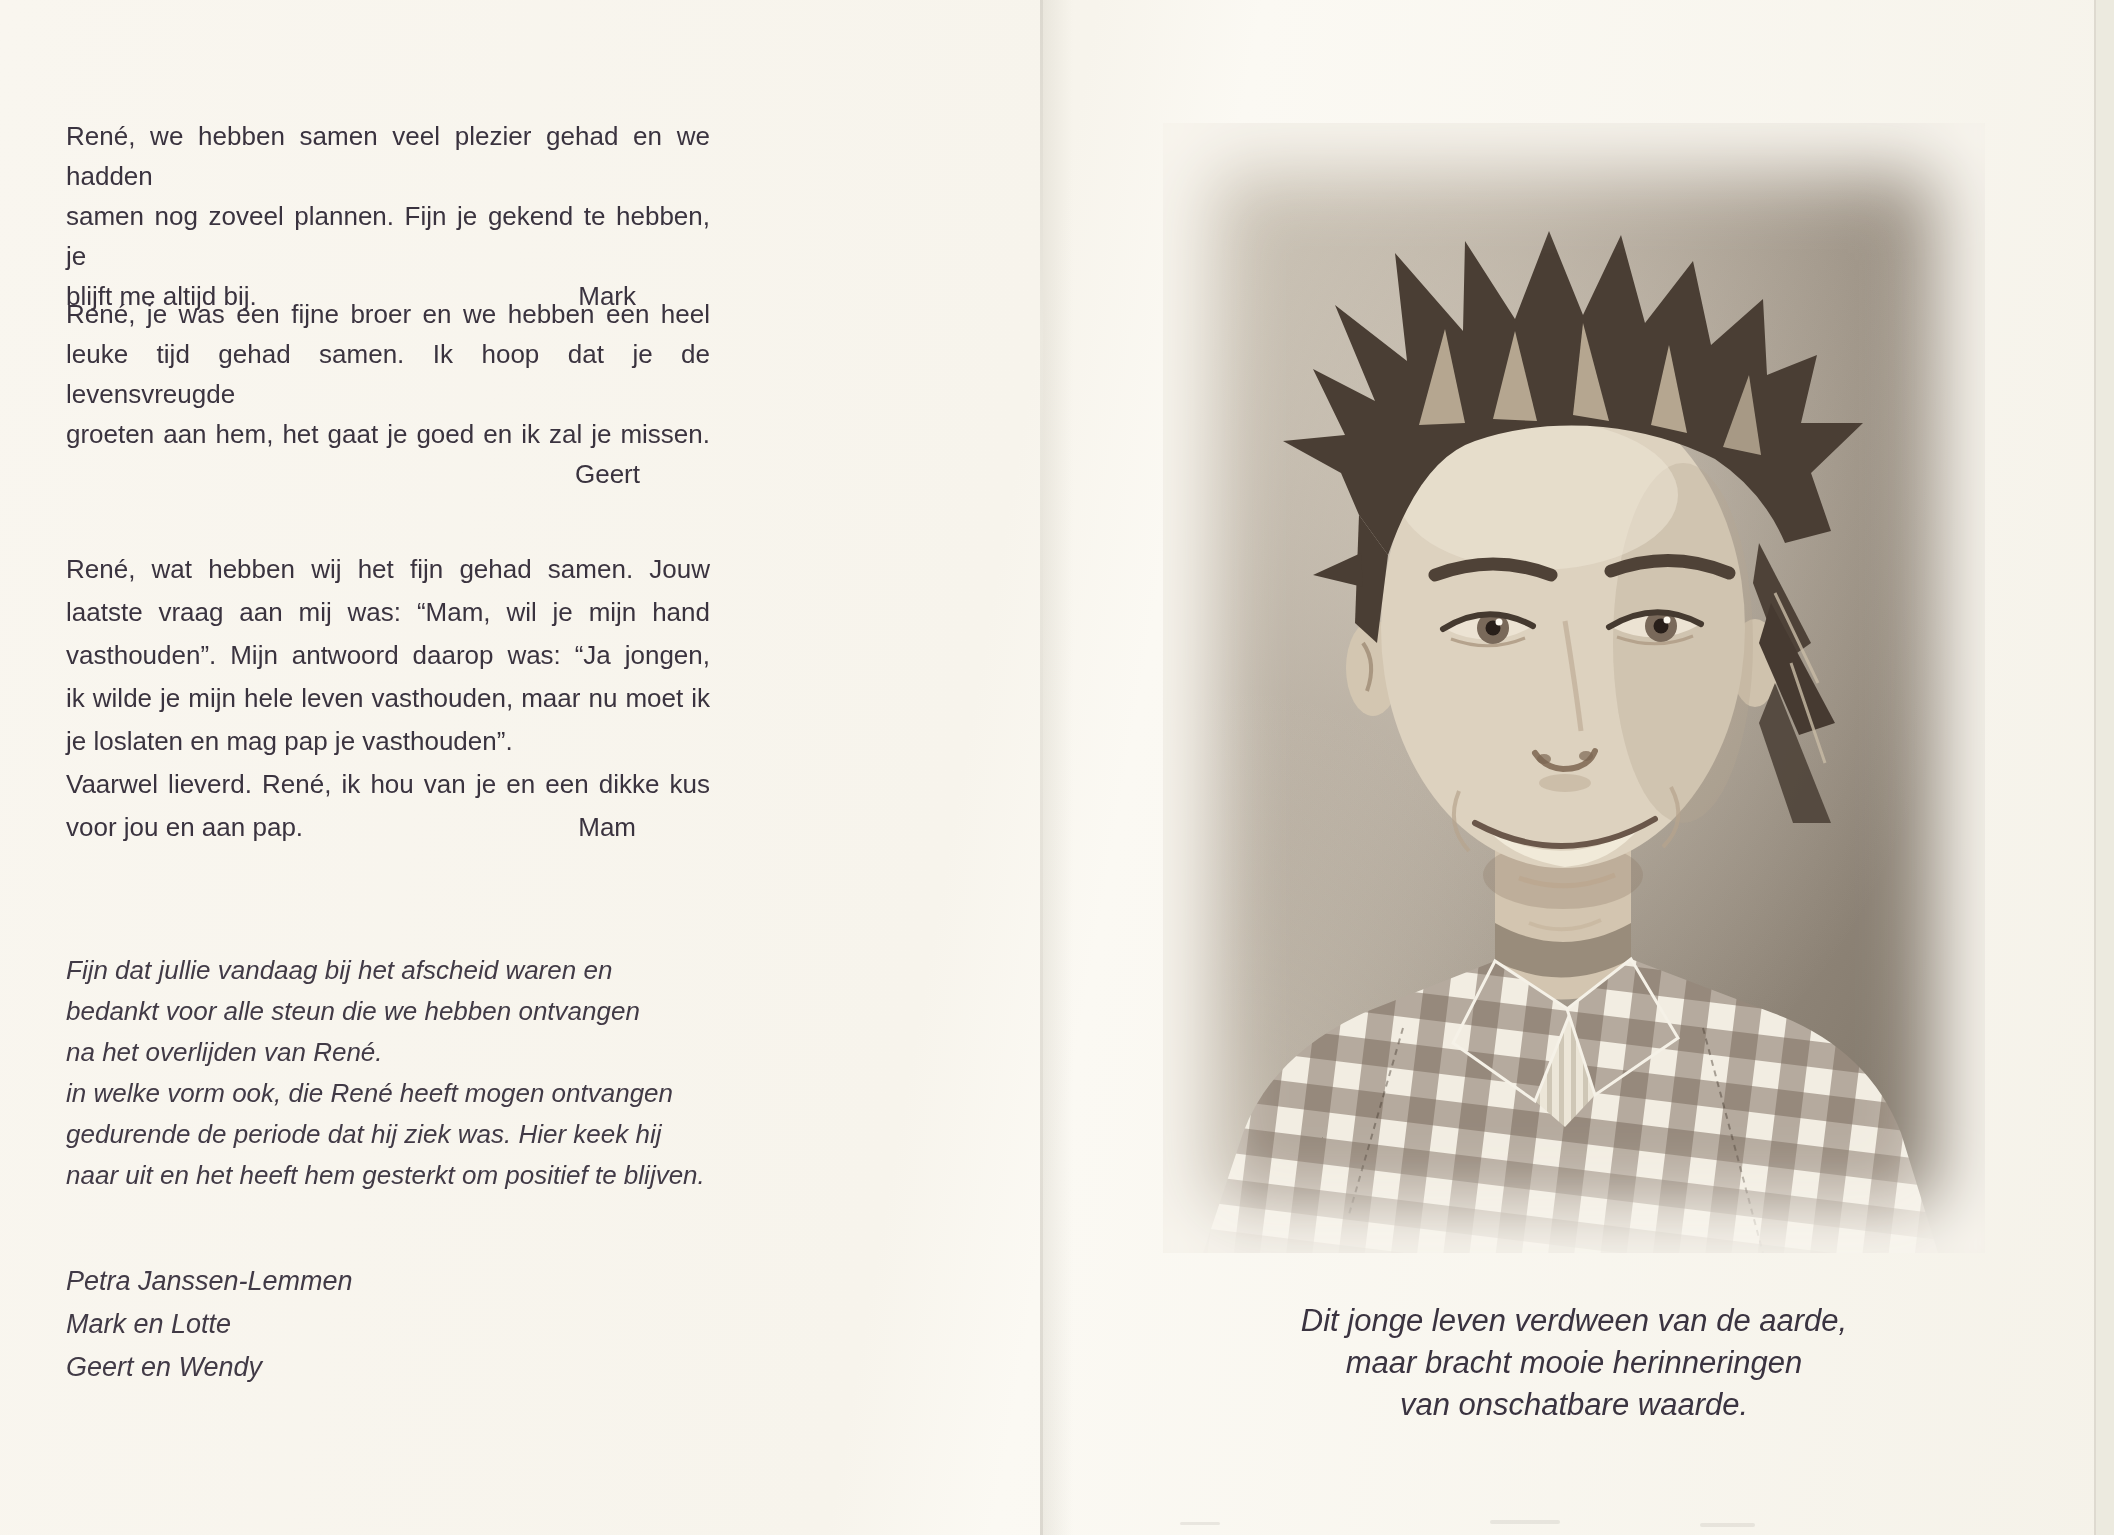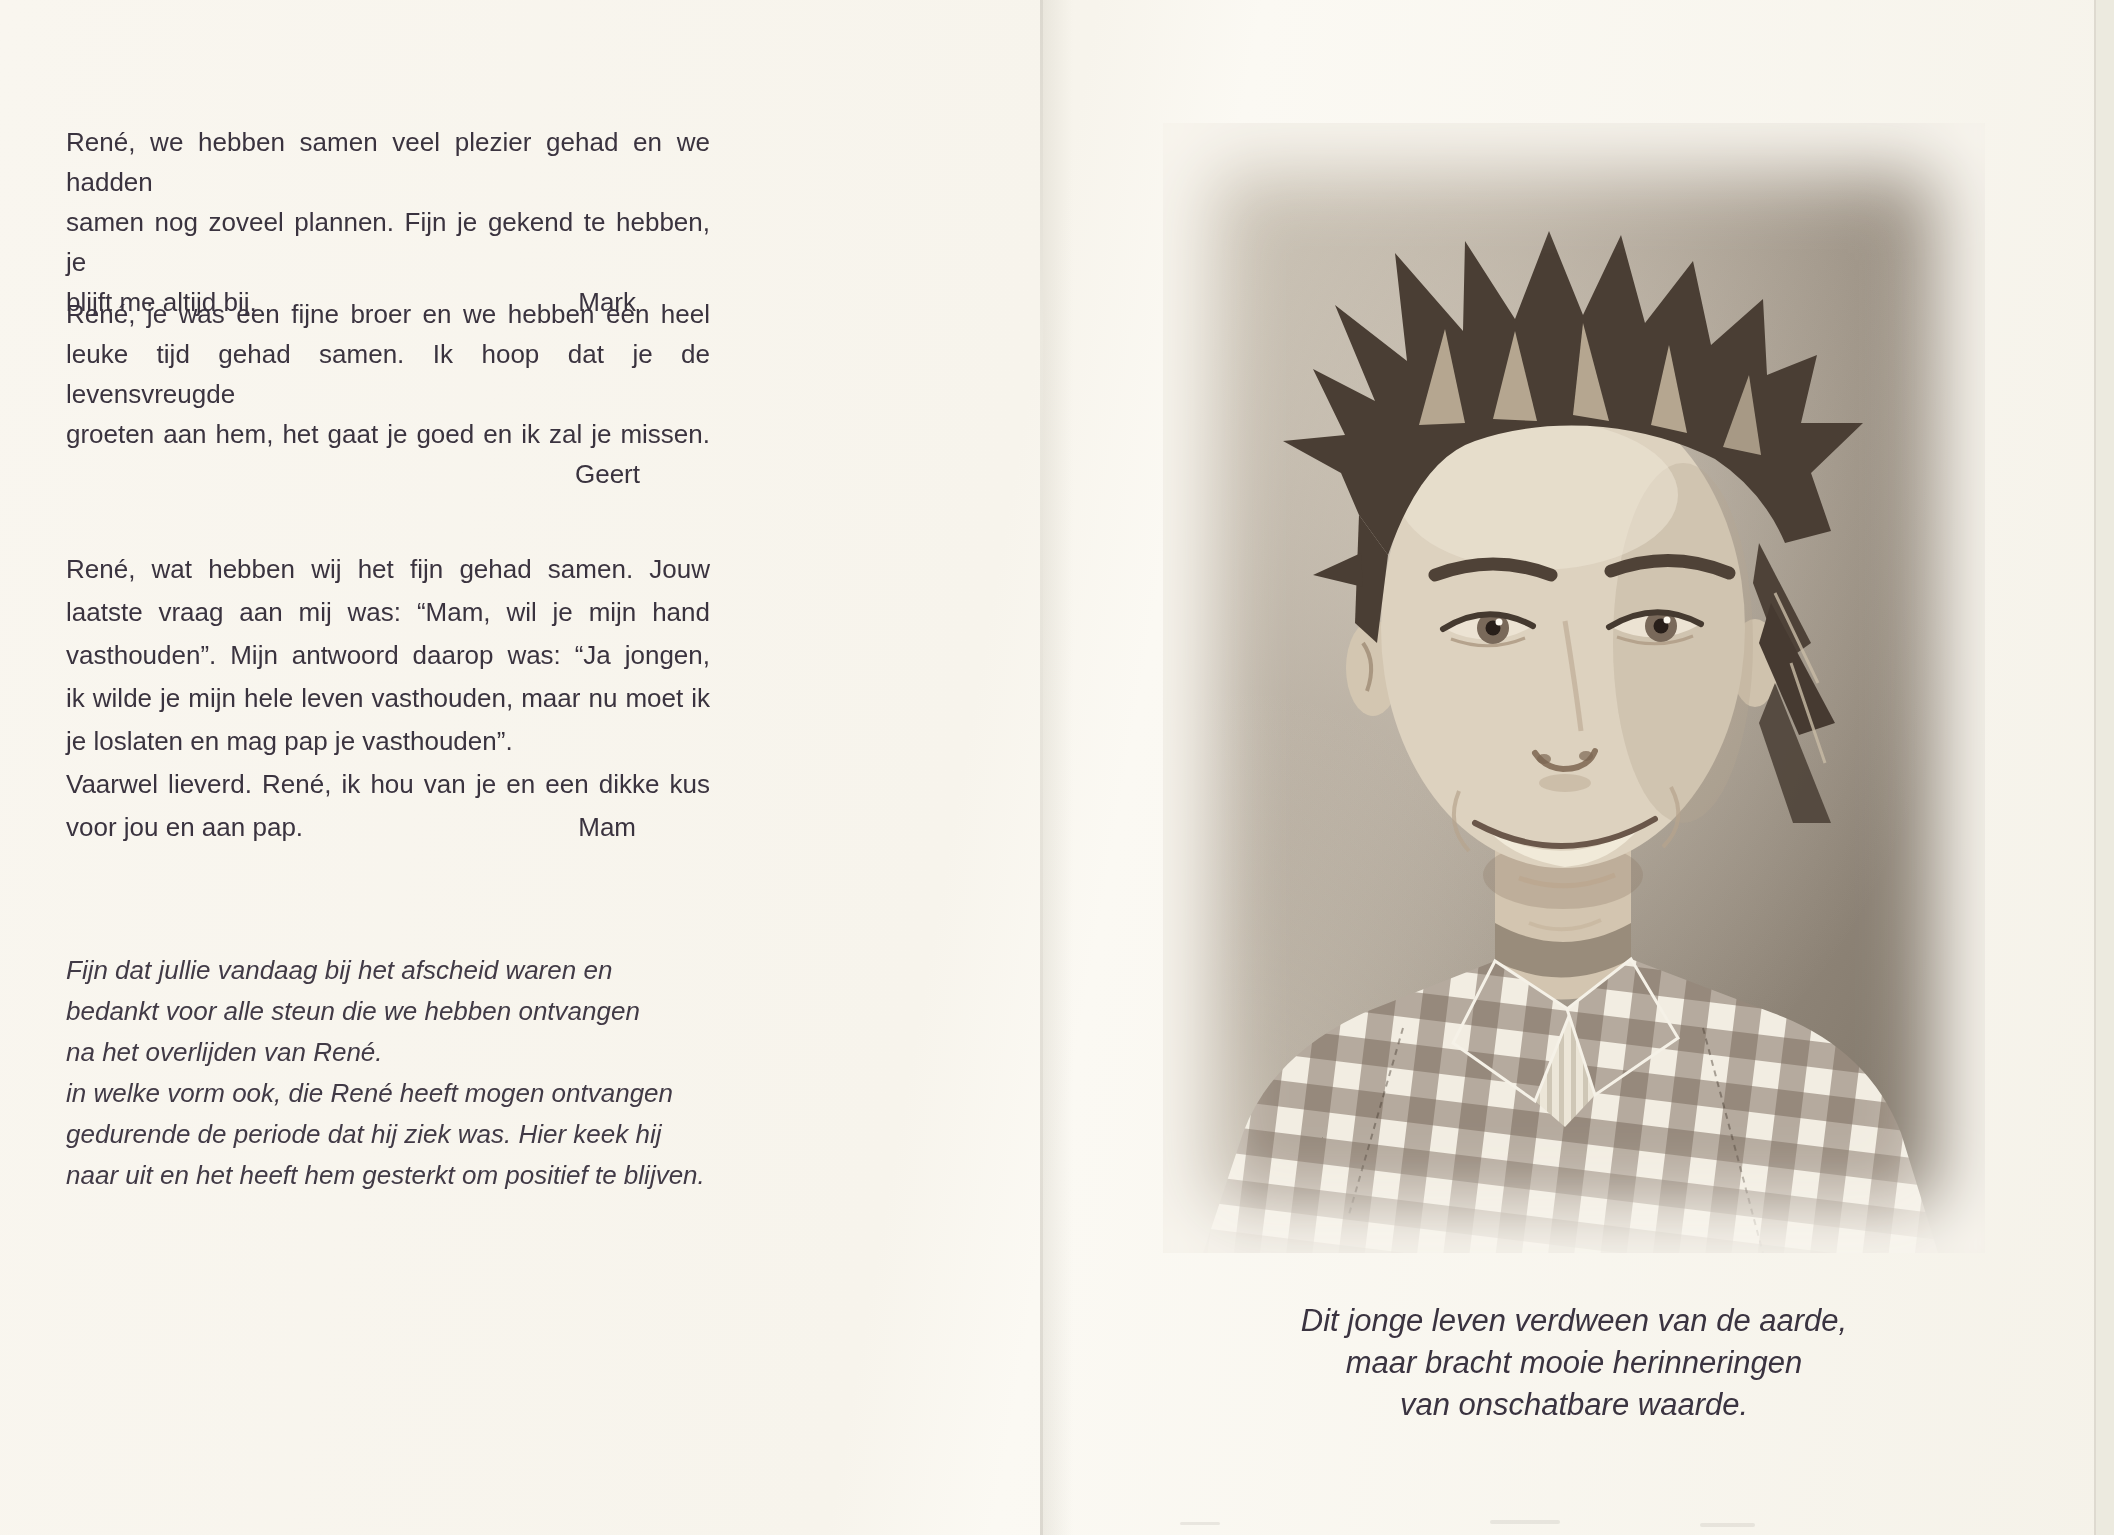--- a/index.html
+++ b/index.html
@@ -7,21 +7,21 @@
     position:relative; width:2114px; height:1535px; overflow:hidden;
     background:linear-gradient(100deg,#f9f6ef 0%,#f7f4ec 46%,#fbf9f3 53%,#f5f2e9 100%);
     font-family:"Liberation Sans", sans-serif; color:#3a333f;
   }
   
   .left-col { position:absolute; left:66px; top:0; width:644px; height:100%; }
   .block { position:absolute; left:0; width:100%; }
   .line { display:block; white-space:nowrap; }
   .msg .line { font-size:26px; line-height:40px; white-space:normal; }
   .j { text-align:justify; text-align-last:justify; }
-  #msg1 { top:122px; }
+  #msg1 { top:116px; }
   #msg2 { top:294px; }
   #msg3 { top:548px; }
   #msg3 .line { line-height:43px; }
   .sig-row { display:flex; justify-content:space-between; }
   .sig { padding-right:74px;margin-left:28px; }
   .sig-line { text-align:right; padding-right:70px; }
   .thanks { top:926px; font-style:italic; font-size:26px; line-height:41px; color:#413a46;margin-top:24px; }
   .family { top:1260px; font-style:italic; font-size:27px; line-height:43px; color:#413a46; }
   
   .fold {
@@ -89,20 +89,25 @@
 
     <div class="block thanks">
       <div class="line">Fijn dat jullie vandaag bij het afscheid waren en</div>
       <div class="line">bedankt voor alle steun die we hebben ontvangen</div>
       <div class="line">na het overlijden van René.</div>
       <div class="line">in welke vorm ook, die René heeft mogen ontvangen</div>
       <div class="line">gedurende de periode dat hij ziek was. Hier keek hij</div>
       <div class="line">naar uit en het heeft hem gesterkt om positief te blijven.</div>
     </div>
 
+    <div class="block family">
+      <div class="line">Petra Janssen-Lemmen</div>
+      <div class="line">Mark en Lotte</div>
+      <div class="line">Geert en Wendy</div>
+    </div>
 
   </div>
 
   <div class="fold"></div>
   <div class="fold-shade"></div>
 
   <div class="photo" role="img" aria-label="Sepia studio portrait of a smiling young man with spiky highlighted hair wearing a checkered shirt">
     <svg viewBox="0 0 822 1130" xmlns="http://www.w3.org/2000/svg">
       <defs>
         <linearGradient id="bg" x1="0" y1="0" x2="1" y2="0.7">

